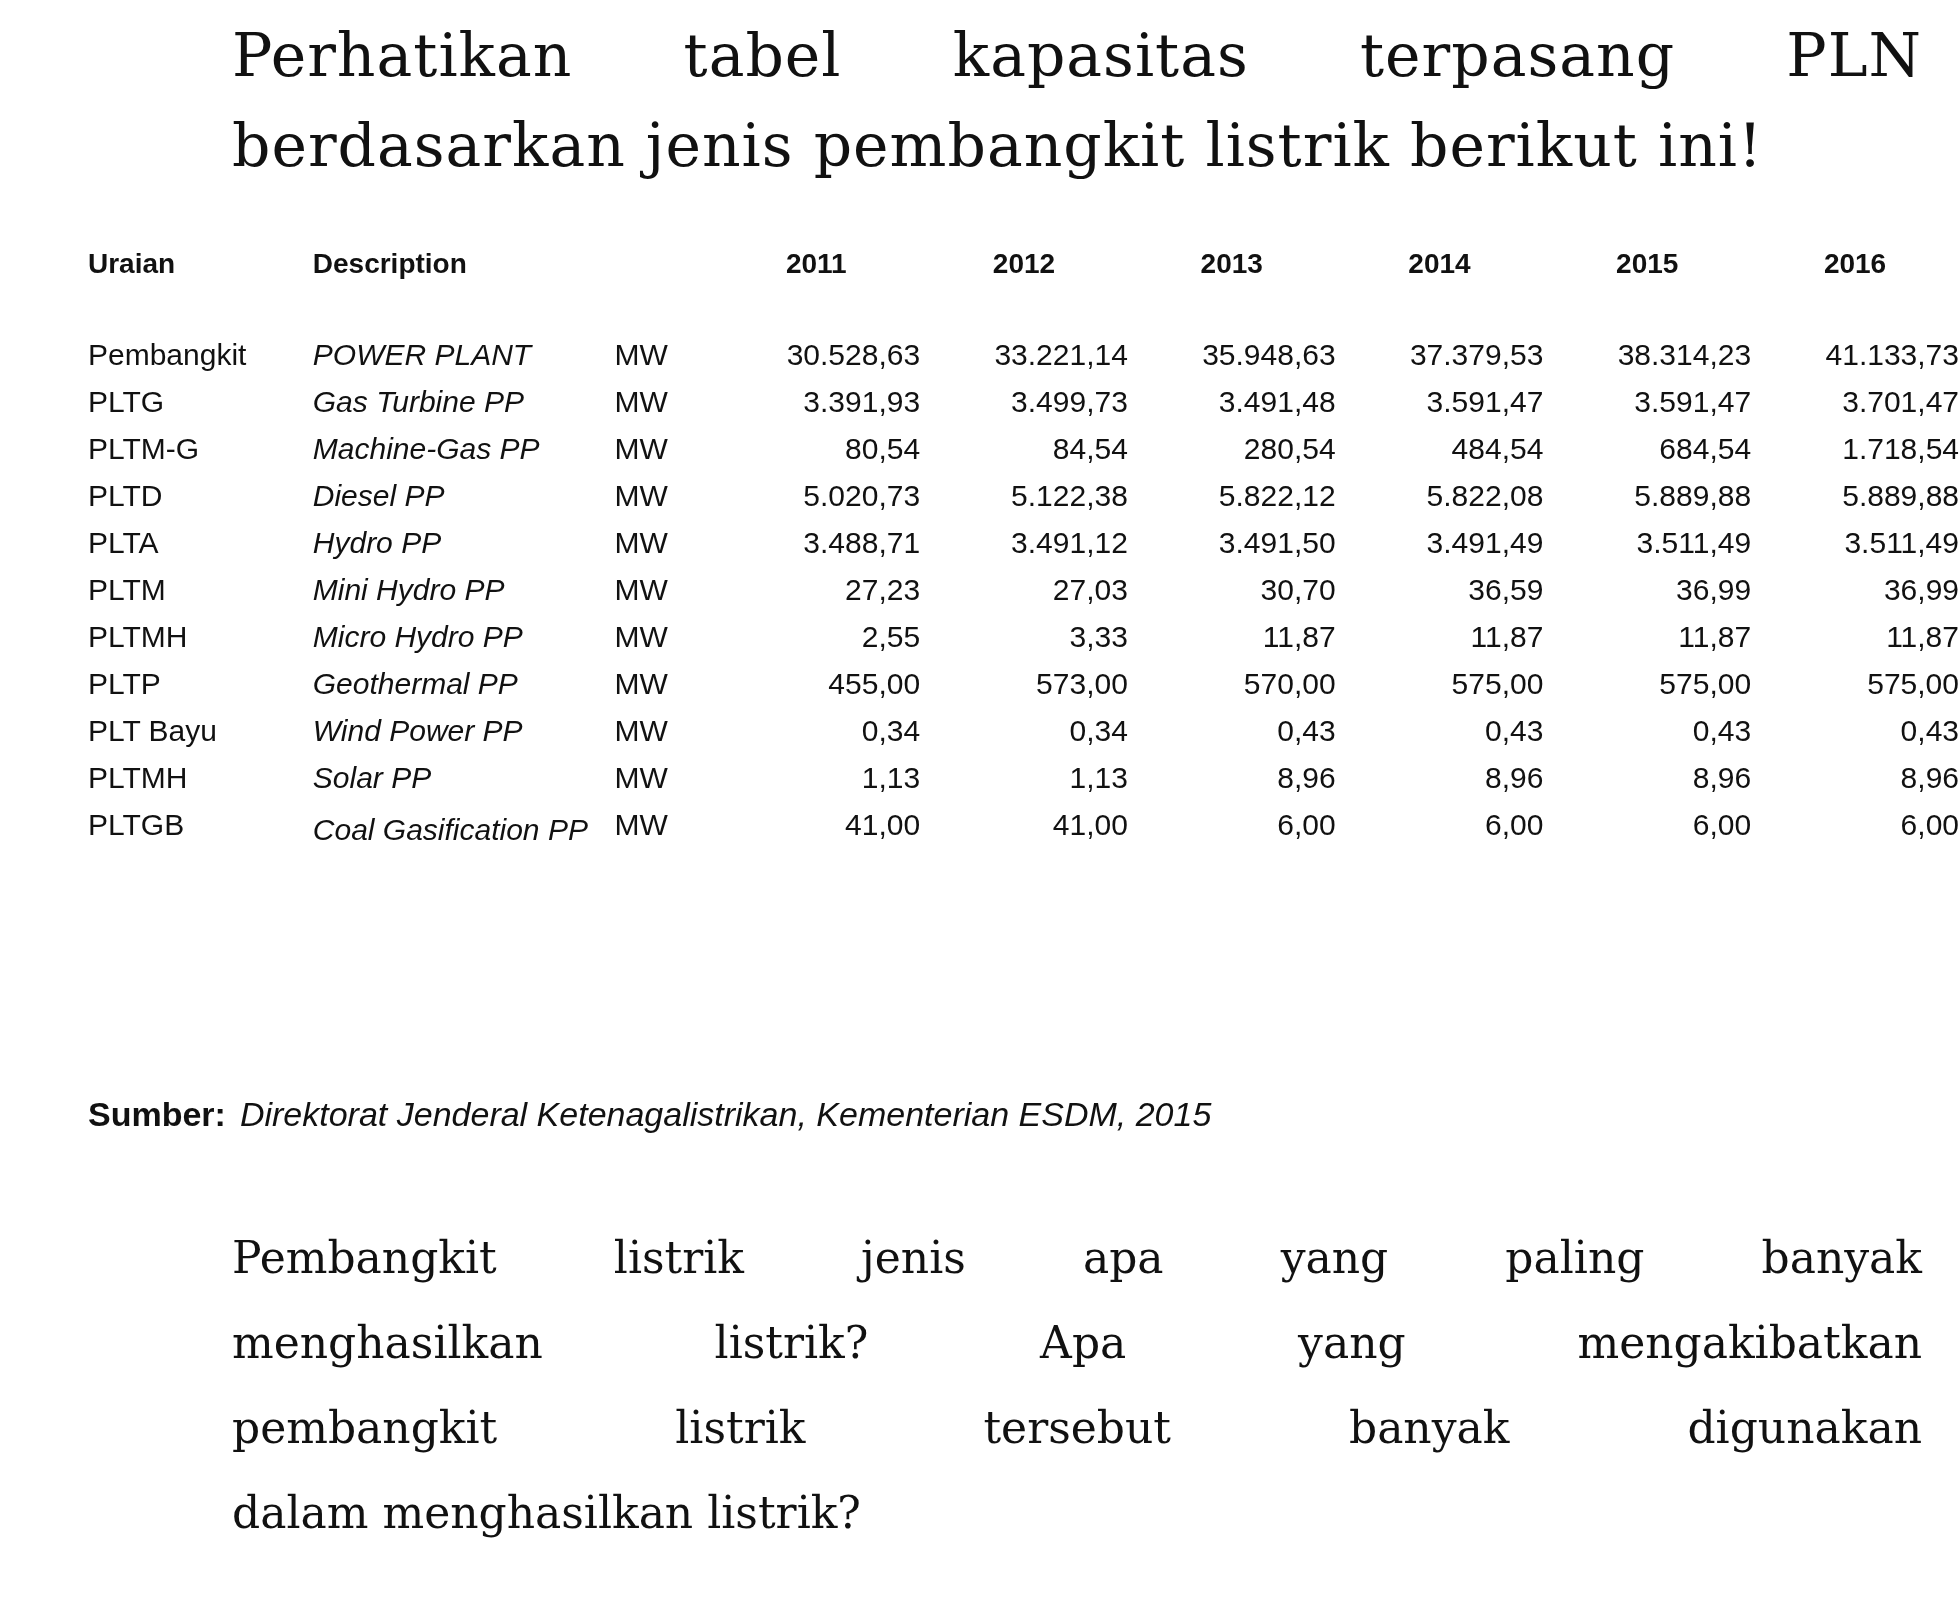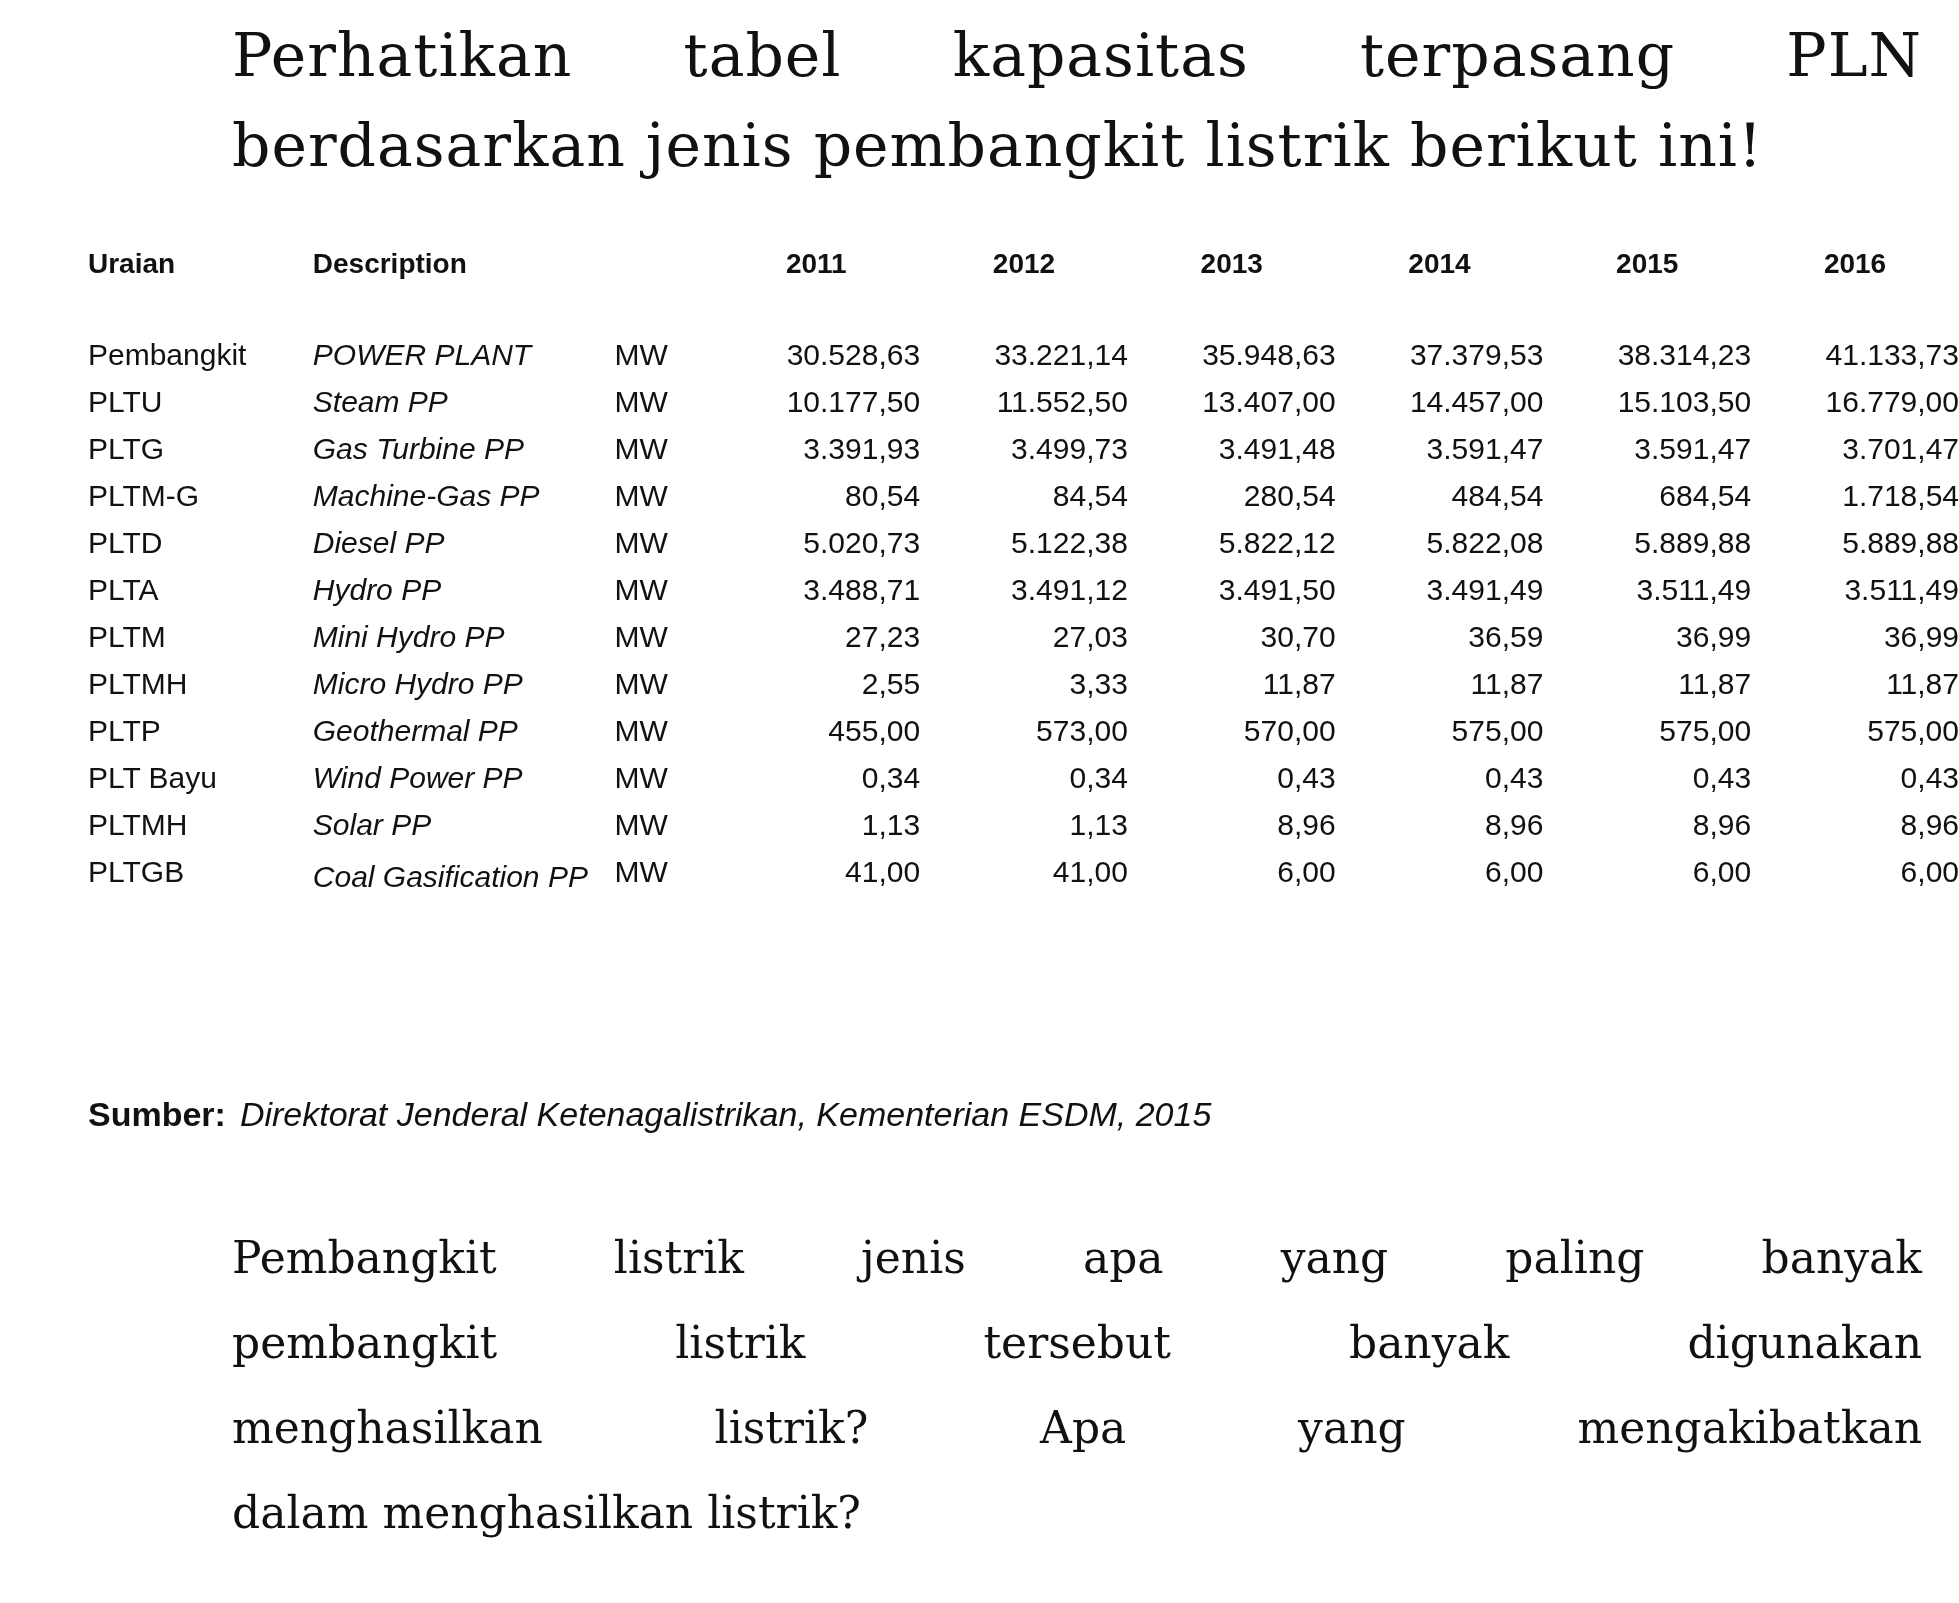--- a/index.html
+++ b/index.html
@@ -50,31 +50,20 @@
       <tr>
         <td class="c1">Pembangkit</td>
         <td class="c2 desc">POWER PLANT</td>
         <td class="c3">MW</td>
         <td class="num">30.528,63</td>
         <td class="num">33.221,14</td>
         <td class="num">35.948,63</td>
         <td class="num">37.379,53</td>
         <td class="num">38.314,23</td>
         <td class="num">41.133,73</td>
-      </tr>
-      <tr>
-        <td class="c1">PLTU</td>
-        <td class="c2 desc">Steam PP</td>
-        <td class="c3">MW</td>
-        <td class="num">10.177,50</td>
-        <td class="num">11.552,50</td>
-        <td class="num">13.407,00</td>
-        <td class="num">14.457,00</td>
-        <td class="num">15.103,50</td>
-        <td class="num">16.779,00</td>
       </tr>
       <tr>
         <td class="c1">PLTG</td>
         <td class="c2 desc">Gas Turbine PP</td>
         <td class="c3">MW</td>
         <td class="num">3.391,93</td>
         <td class="num">3.499,73</td>
         <td class="num">3.491,48</td>
         <td class="num">3.591,47</td>
         <td class="num">3.591,47</td>
@@ -181,16 +170,16 @@
       </tr>
     </tbody>
 </table>
 
 <div class="source sans">
   <b>Sumber:</b><i>Direktorat Jenderal Ketenagalistrikan, Kementerian ESDM, 2015</i>
 </div>
 
 <div class="question serif">
   <div>Pembangkit listrik jenis apa yang paling banyak</div>
+  <div>menghasilkan listrik? Apa yang mengakibatkan</div>
   <div>pembangkit listrik tersebut banyak digunakan</div>
-  <div>menghasilkan listrik? Apa yang mengakibatkan</div>
   <div class="last">dalam menghasilkan listrik?</div>
 </div>
 
 </body></html>

